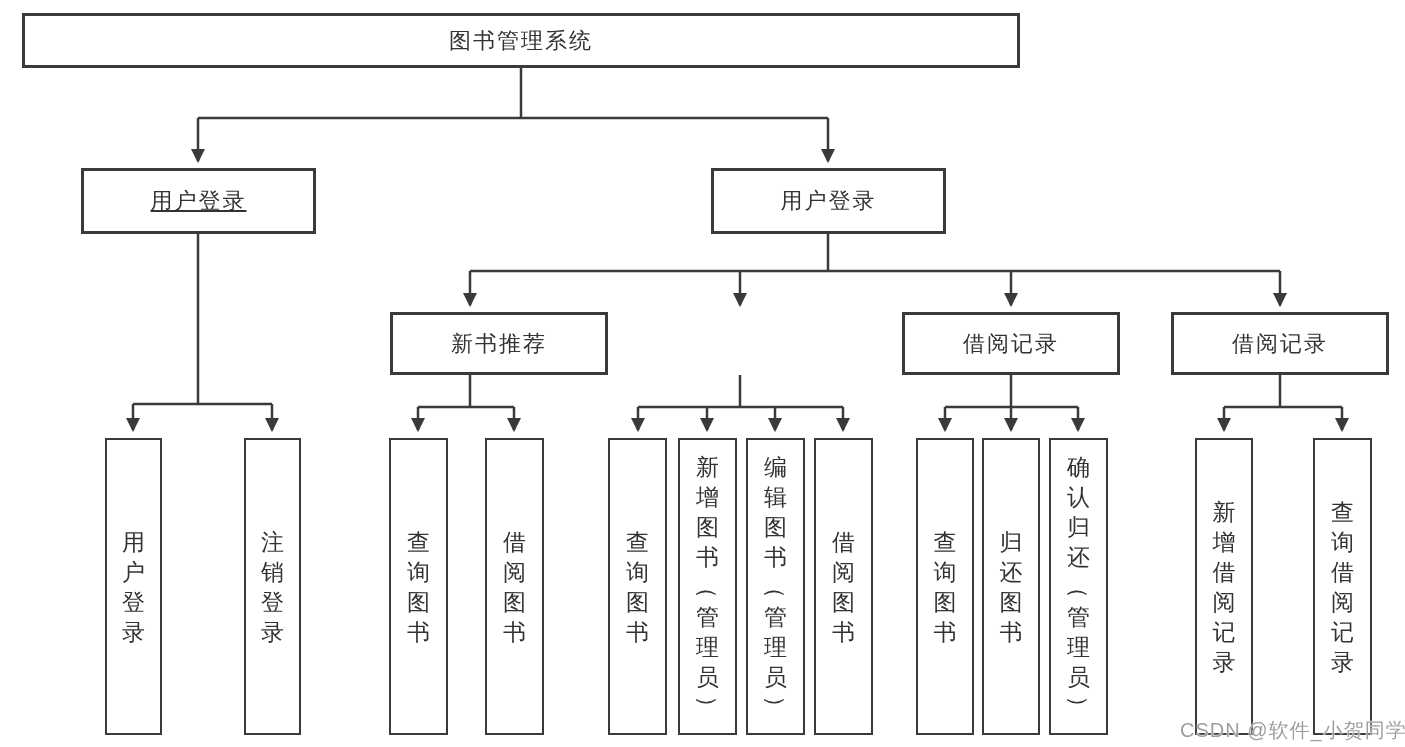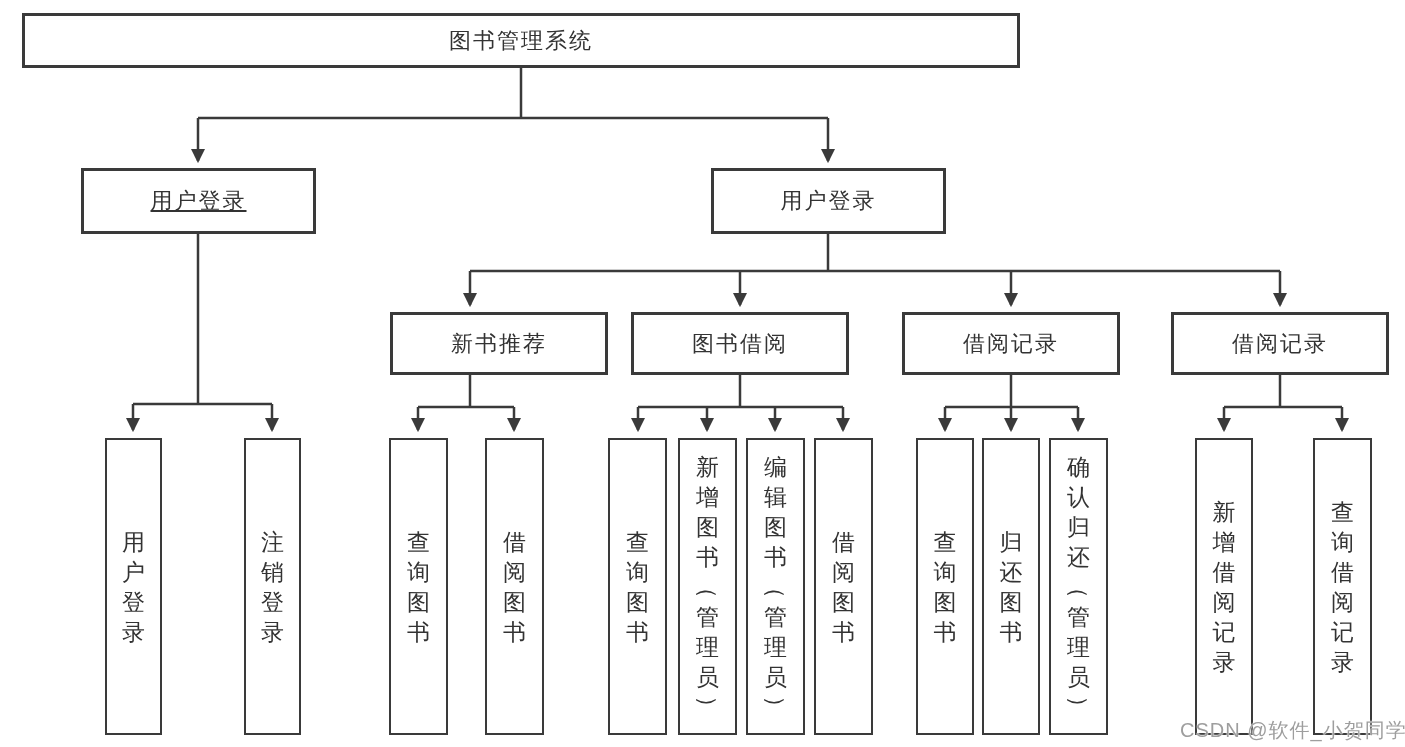--- a/index.html
+++ b/index.html
@@ -84,23 +84,20 @@
   <div class="node h" style="left:81px;top:168px;width:235px;height:66px;text-decoration:underline;">
     <span>用户登录</span>
   </div>
   <div class="node h" style="left:711px;top:168px;width:235px;height:66px;">
     <span>用户登录</span>
   </div>
 
   <div class="node h" style="left:371px;top:312px;width:218px;height:63px;margin-left:19px;">
     <span>新书推荐</span>
   </div>
-  <div class="node h" style="left:631px;top:312px;width:218px;height:63px;">
-    <span>图书借阅</span>
-  </div>
   <div class="node h" style="left:902px;top:312px;width:218px;height:63px;">
     <span>借阅记录</span>
   </div>
   <div class="node h" style="left:1171px;top:312px;width:218px;height:63px;">
     <span>借阅记录</span>
   </div>
 
   <div class="node leaf" style="left:105px;width:57px;">
     <div class="vtext">
         <div>用</div>

